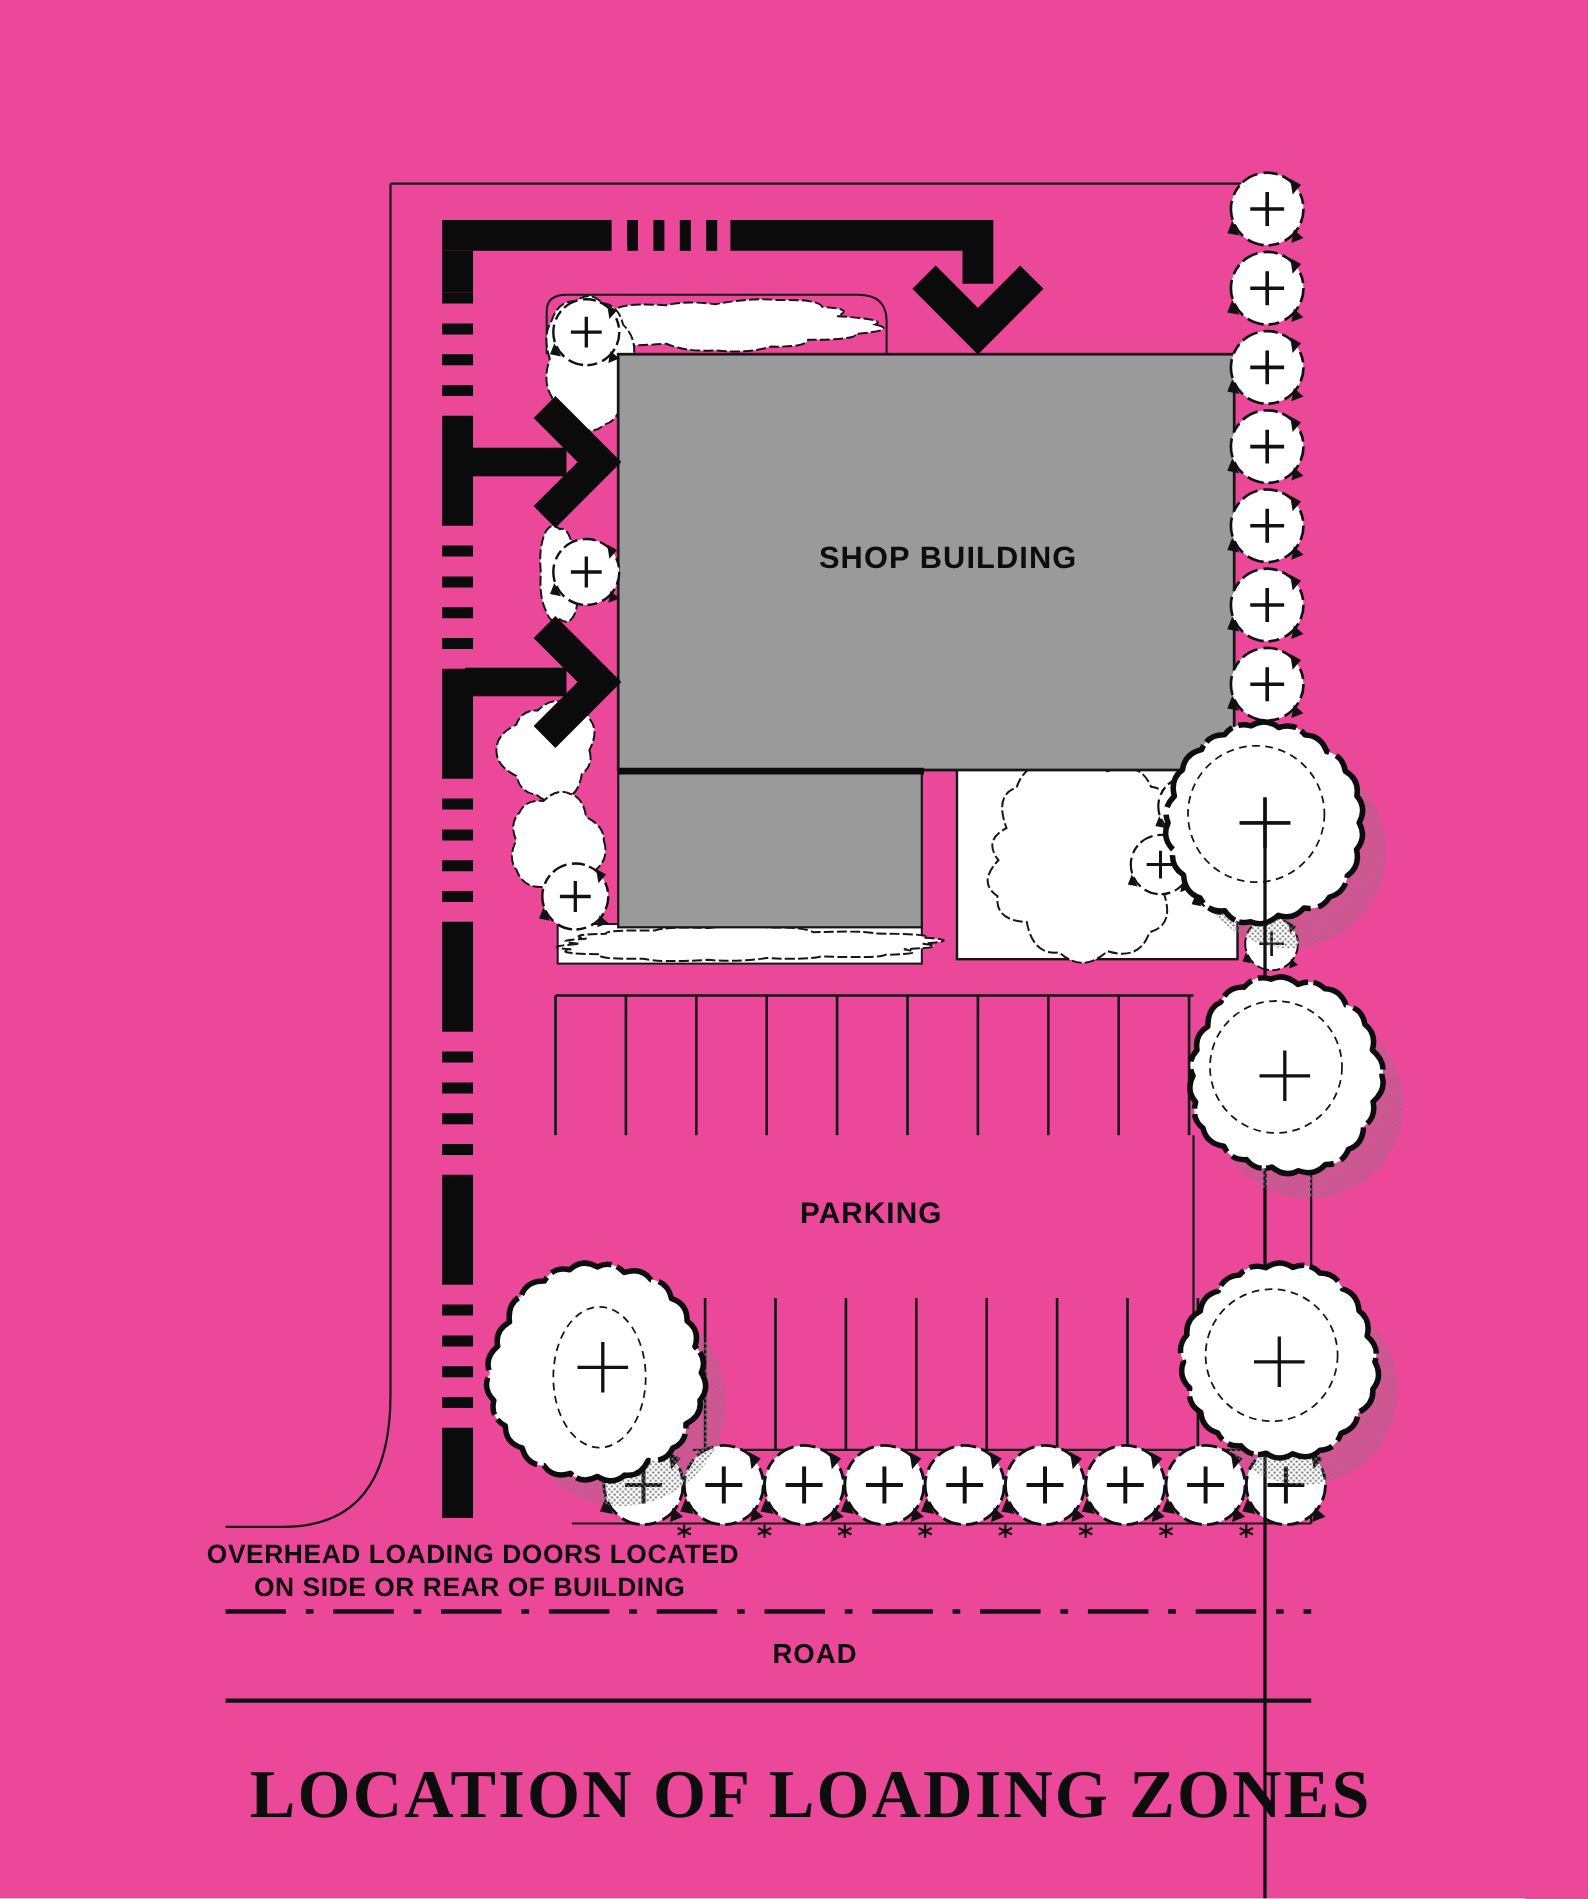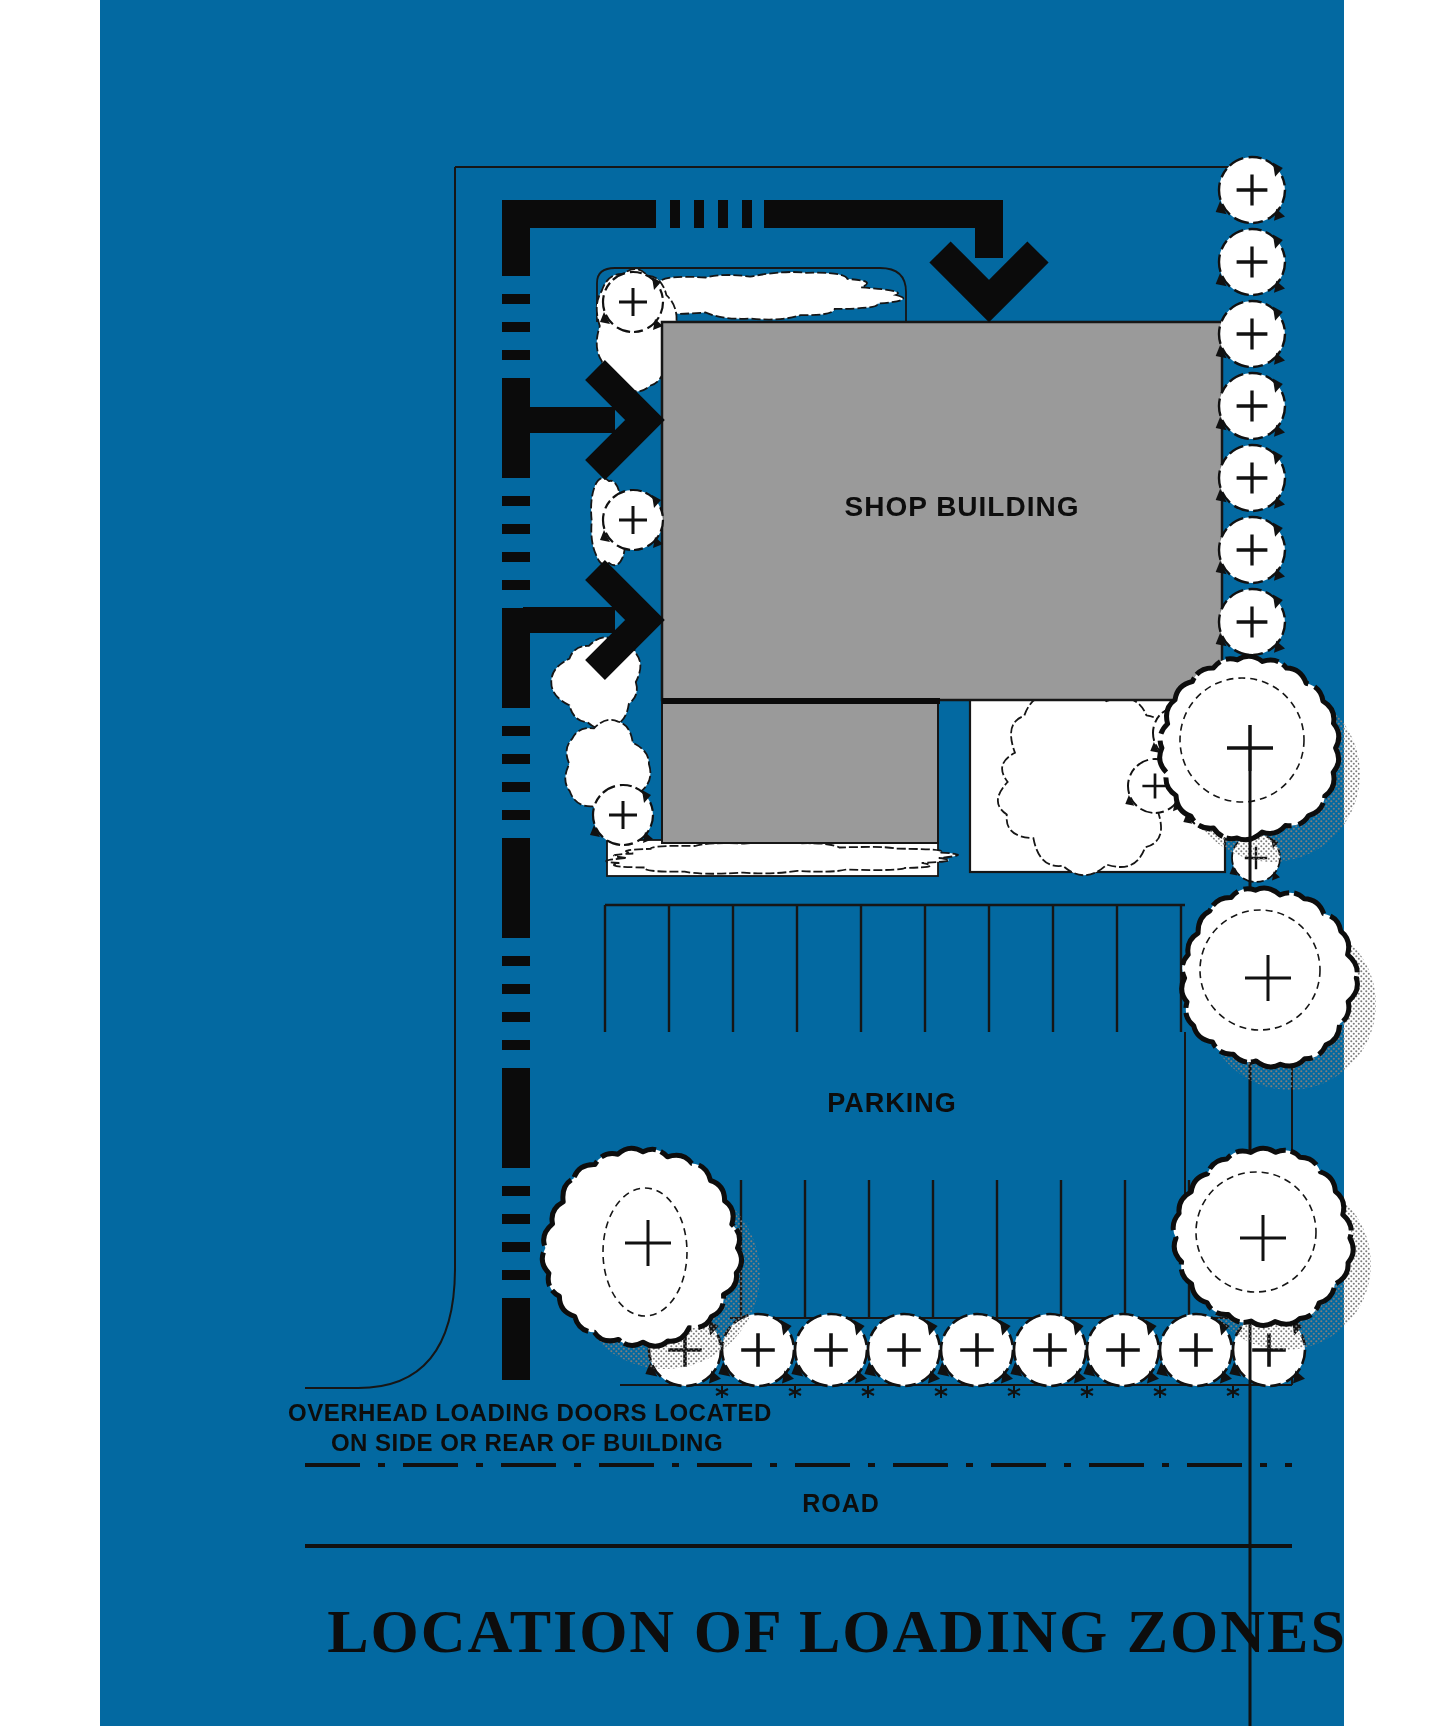--- a/index.html
+++ b/index.html
@@ -1,17 +1,17 @@
 <!DOCTYPE html>
 <html><head>
 <meta charset="utf-8">
 <style>
   html,body{margin:0;padding:0;background:#ffffff;}
   body{display:flex;justify-content:center;}
-  .sheet{width:1244px;height:1726px;background:#0369a1;position:relative;}
+  .sheet{width:1444px;height:1726px;background:#ec4899;position:relative;}
   svg{display:block;}
   text{font-family:"Liberation Sans",sans-serif;fill:#0d0d0d;}
   .lbl{font-weight:700;letter-spacing:1px;}
   .note{font-weight:700;font-size:24px;letter-spacing:0.5px;}
   .title{font-family:"Liberation Serif",serif;font-weight:700;font-size:62px;letter-spacing:2px;}
   .thin{stroke:#161616;stroke-width:2;fill:none;}
   .thick{fill:#0b0b0b;}
   .route{stroke:#0b0b0b;fill:none;}
   .cloud{fill:#ffffff;stroke:#161616;stroke-width:1.8;stroke-dasharray:9 3;}
   .bed{fill:#ffffff;stroke:#161616;stroke-width:1.8;}

